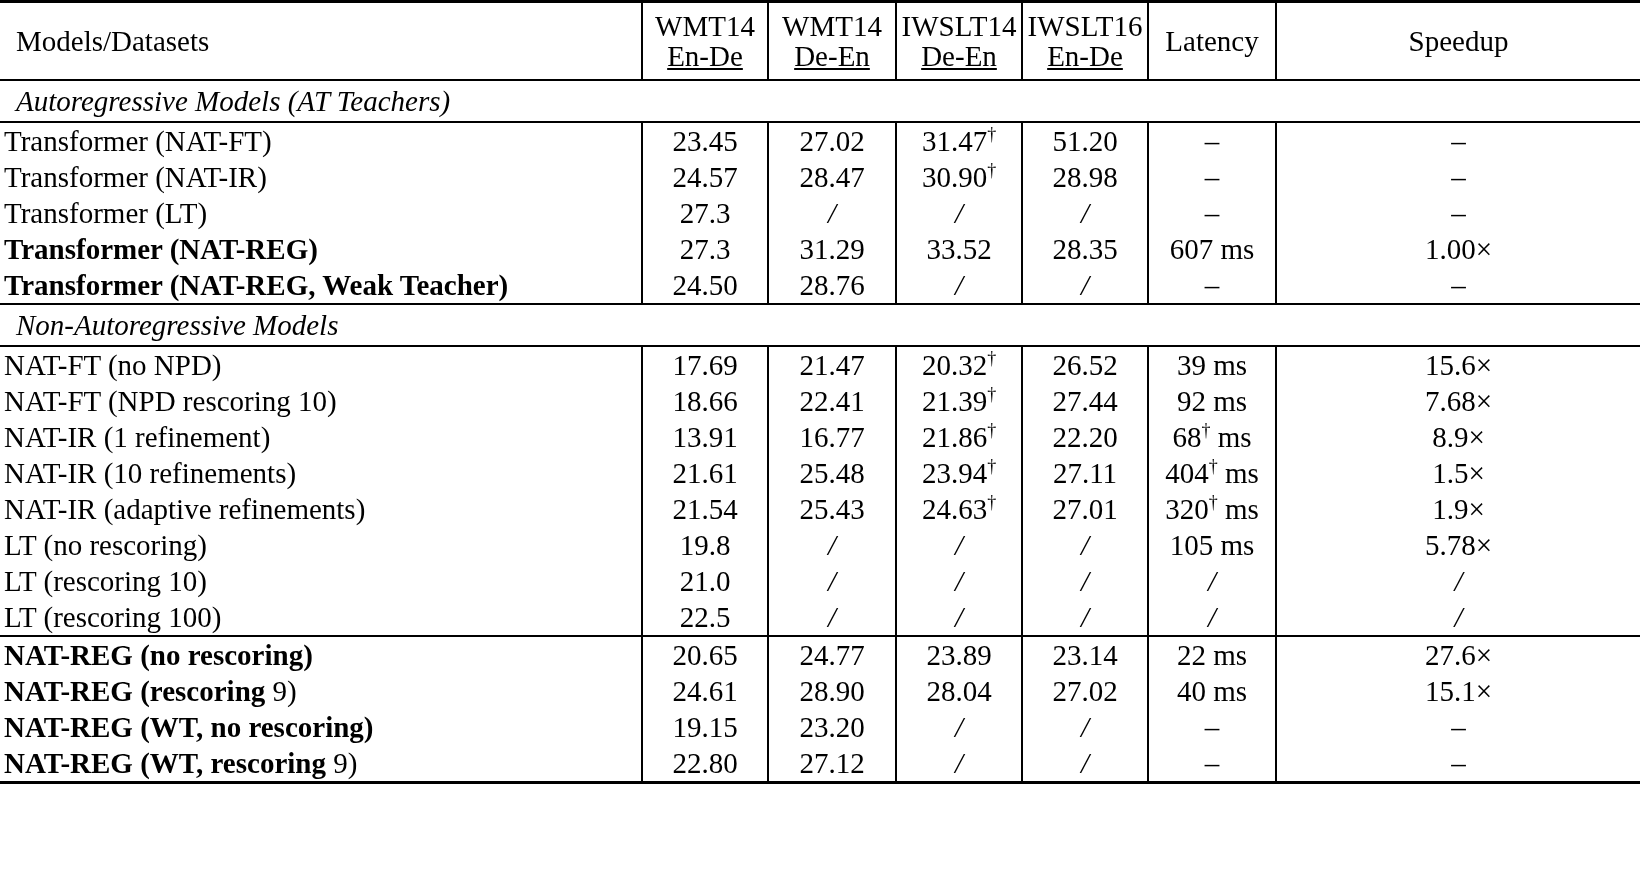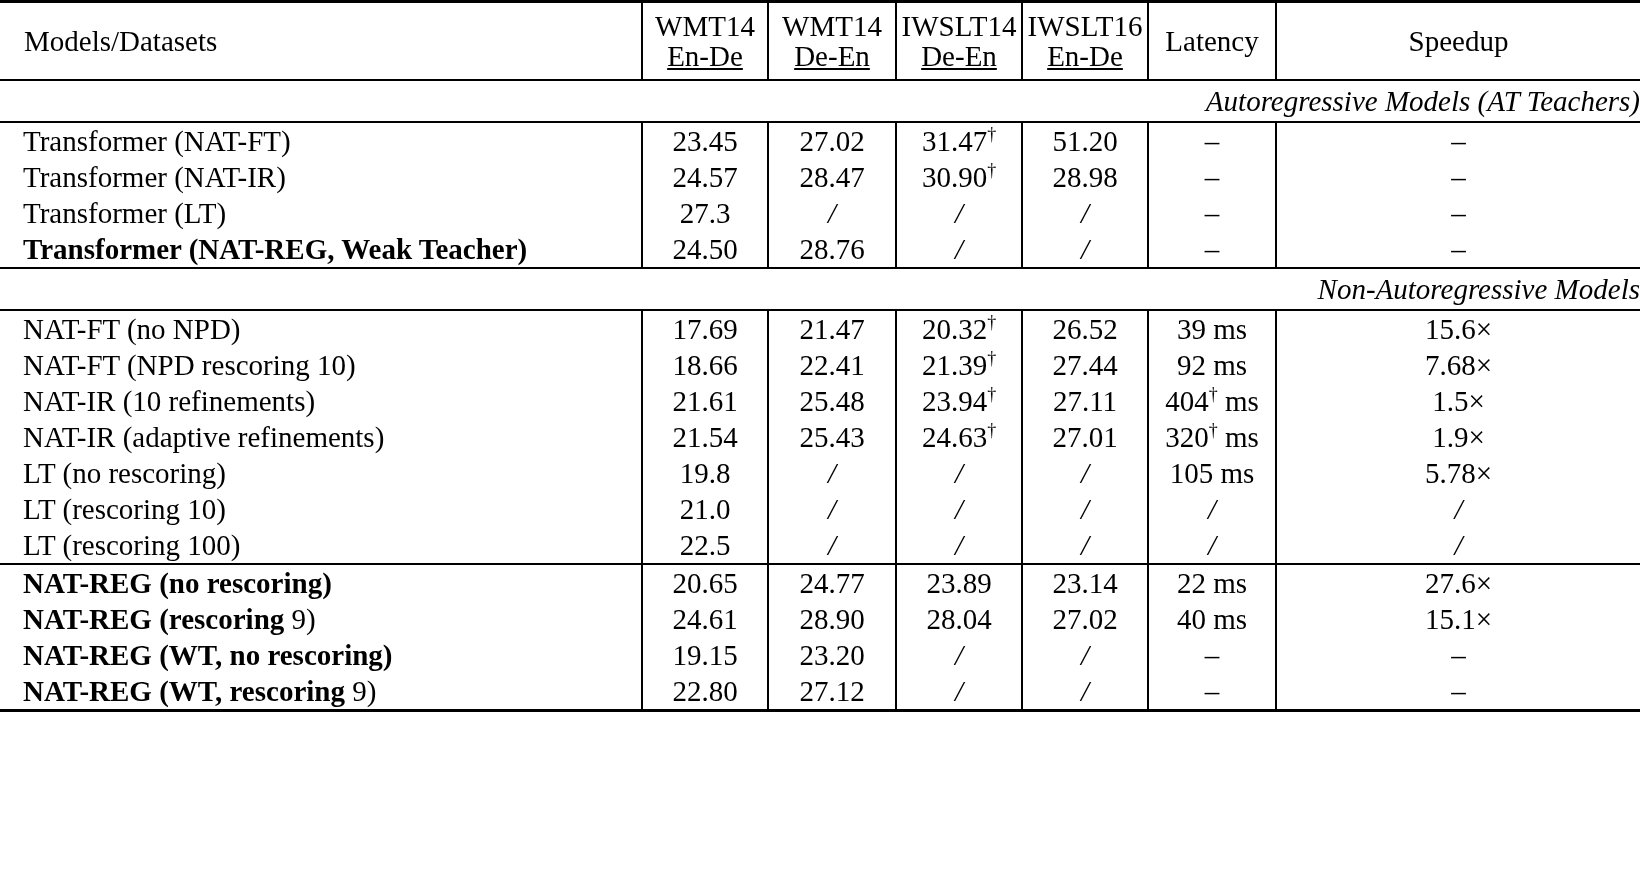--- a/index.html
+++ b/index.html
@@ -45,48 +45,48 @@
 
   
   td {
     padding: 0;
     vertical-align: middle;
     height: 36px;
   }
 
   td.model {
     text-align: left;
-    padding-left: 23px;
+    padding-left: 4px;
     white-space: nowrap;
   }
 
   td.num {
     text-align: center;
     border-left: 2px solid #000;
     white-space: nowrap;
   }
 
   td.section {
-    text-align: right;
+    text-align: left;
     padding-left: 16px;
     font-style: italic;
     white-space: nowrap;
     height: 40px;
   }
 
   
   td.hdr {
     text-align: center;
     vertical-align: middle;
     height: 76px;
     white-space: nowrap;
   }
   td.hdr.model-hdr {
     text-align: left;
-    padding-left: 24px;
+    padding-left: 16px;
   }
   td.hdr .l1 { display: block; }
   td.hdr .l2 { display: block; text-decoration: underline; }
 
   .bold { font-weight: bold; }
   .reg  { font-weight: normal; }
 
   sup.dagger {
     font-size: 0.62em;
     vertical-align: super;
@@ -161,20 +161,29 @@
         <tr>
           <td class="model reg">Transformer (LT)</td>
           <td class="num">27.3</td>
           <td class="num slash">/</td>
           <td class="num slash">/</td>
           <td class="num slash">/</td>
           <td class="num">–</td>
           <td class="num">–</td>
         </tr>
         <tr>
+          <td class="model bold">Transformer (NAT-REG)</td>
+          <td class="num">27.3</td>
+          <td class="num">31.29</td>
+          <td class="num">33.52</td>
+          <td class="num">28.35</td>
+          <td class="num">607 ms</td>
+          <td class="num">1.00×</td>
+        </tr>
+        <tr>
           <td class="model bold">Transformer (NAT-REG, Weak Teacher)</td>
           <td class="num">24.50</td>
           <td class="num">28.76</td>
           <td class="num slash">/</td>
           <td class="num slash">/</td>
           <td class="num">–</td>
           <td class="num">–</td>
         </tr>
         <tr class="rule-thin">
           <td class="section" colspan="7">Non-Autoregressive Models</td>
@@ -191,20 +200,29 @@
         <tr>
           <td class="model reg">NAT-FT (NPD rescoring 10)</td>
           <td class="num">18.66</td>
           <td class="num">22.41</td>
           <td class="num">21.39<sup class="dagger">†</sup></td>
           <td class="num">27.44</td>
           <td class="num">92 ms</td>
           <td class="num">7.68×</td>
         </tr>
         <tr>
+          <td class="model reg">NAT-IR (1 refinement)</td>
+          <td class="num">13.91</td>
+          <td class="num">16.77</td>
+          <td class="num">21.86<sup class="dagger">†</sup></td>
+          <td class="num">22.20</td>
+          <td class="num">68<sup class="dagger">†</sup> ms</td>
+          <td class="num">8.9×</td>
+        </tr>
+        <tr>
           <td class="model reg">NAT-IR (10 refinements)</td>
           <td class="num">21.61</td>
           <td class="num">25.48</td>
           <td class="num">23.94<sup class="dagger">†</sup></td>
           <td class="num">27.11</td>
           <td class="num">404<sup class="dagger">†</sup> ms</td>
           <td class="num">1.5×</td>
         </tr>
         <tr>
           <td class="model reg">NAT-IR (adaptive refinements)</td>

